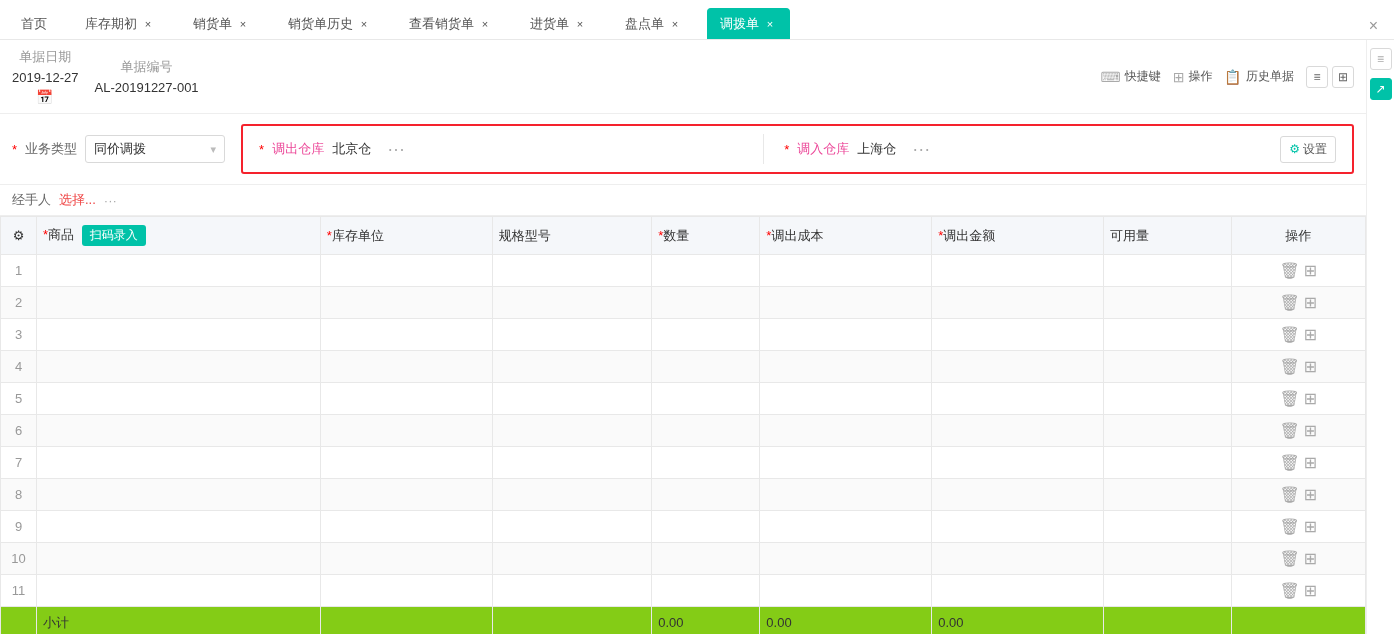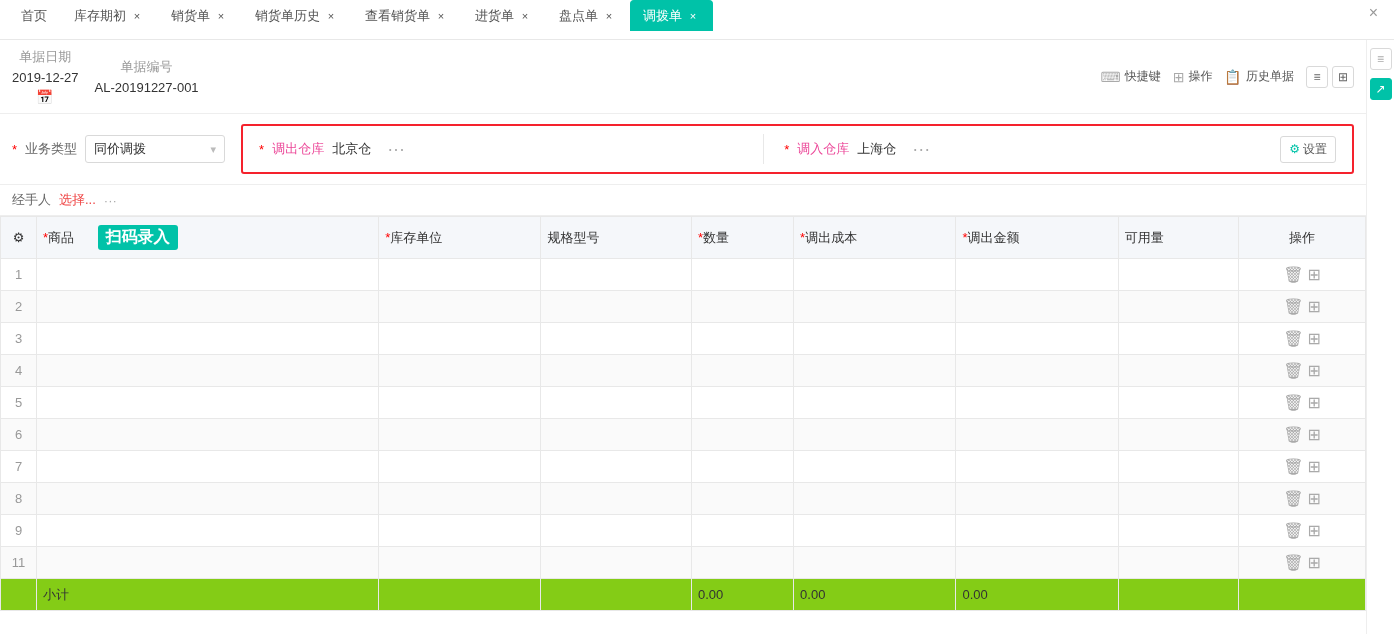--- a/index.html
+++ b/index.html
@@ -1,22 +1,22 @@
 <!DOCTYPE html>
 <html><head>
   <meta charset="utf-8">
   <style>
     * { box-sizing: border-box; margin: 0; padding: 0; }
     body { font-family: -apple-system, BlinkMacSystemFont, 'PingFang SC', 'Microsoft YaHei', sans-serif; font-size: 13px; color: #333; background: #fff; overflow: hidden; }
 
     
     .tab-bar {
-      display: flex; align-items: flex-start; height: 40px;
+      display: flex; align-items: flex-end; height: 40px;
       border-bottom: 1px solid #e8e8e8; background: #fff;
-      padding: 0 8px; gap: 1px;
+      padding: 0 8px; gap: 12px;
     }
     .tab-item {
       display: flex; align-items: center; gap: 4px;
       padding: 6px 12px; font-size: 13px; cursor: pointer;
       border-radius: 4px 4px 0 0; color: #555; white-space: nowrap;
       border: 1px solid transparent; border-bottom: none;
     }
     .tab-item.active {
       background: #00c2a8; color: #fff;
       border-color: #00c2a8;
@@ -100,23 +100,22 @@
       border: 1px solid #e8e8e8; padding: 4px 6px; color: #333;
     }
     tbody td.row-num { text-align: center; color: #999; width: 36px; }
     tbody tr.subtotal-row td { background: #84cc16; font-weight: 500; margin-top: 40px; }
     .action-cell { text-align: center; white-space: nowrap; }
     .action-icon { cursor: pointer; color: #aaa; font-size: 16px; margin: 0 2px; }
 
     
     .scan-btn {
       background: #00c2a8; color: #fff; border: none;
-      padding: 2px 8px; border-radius: 3px; font-size: 16px; cursor: pointer;
-      margin-left: 20px;
-      font-weight: bold;
+      padding: 2px 8px; border-radius: 3px; font-size: 12px; cursor: pointer;
+      margin-left: 4px;
     }
 
     
     .gear-th { text-align: center; width: 36px; }
 
     
     .right-sidebar {
       position: fixed; right: 0; top: 40px; bottom: 0;
       width: 28px; background: #fff; border-left: 1px solid #eee;
       display: flex; flex-direction: column; align-items: center;
@@ -359,20 +358,31 @@
             <td></td>
             <td></td>
             <td></td>
             <td></td>
             <td></td>
             <td></td>
             <td></td>
             <td class="action-cell"><span class="action-icon">🗑</span><span class="action-icon">⊞</span></td>
           </tr>
         <tr>
+            <td class="row-num">10</td>
+            <td></td>
+            <td></td>
+            <td></td>
+            <td></td>
+            <td></td>
+            <td></td>
+            <td></td>
+            <td class="action-cell"><span class="action-icon">🗑</span><span class="action-icon">⊞</span></td>
+          </tr>
+        <tr>
             <td class="row-num">11</td>
             <td></td>
             <td></td>
             <td></td>
             <td></td>
             <td></td>
             <td></td>
             <td></td>
             <td class="action-cell"><span class="action-icon">🗑</span><span class="action-icon">⊞</span></td>
           </tr>

